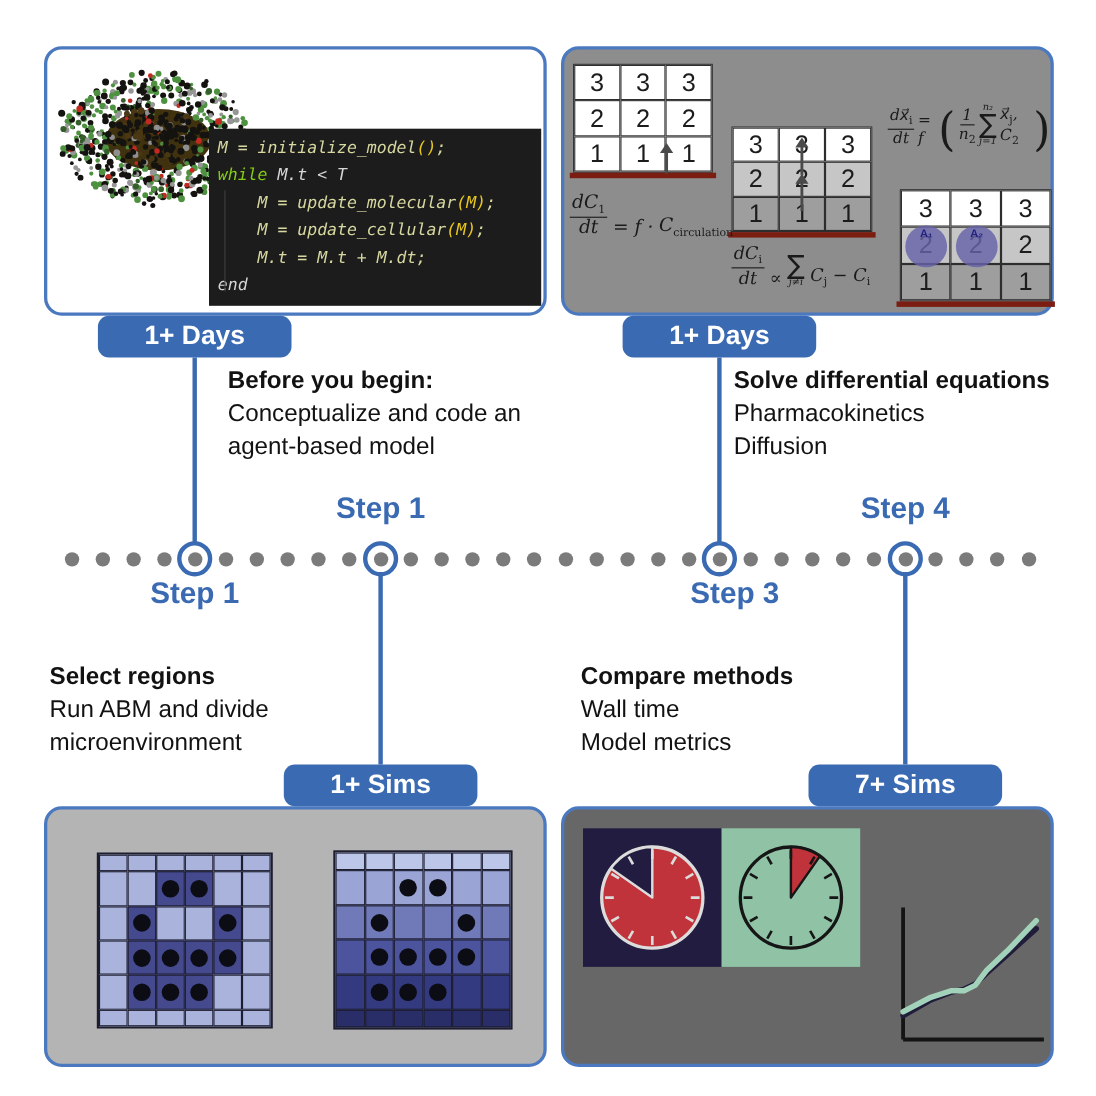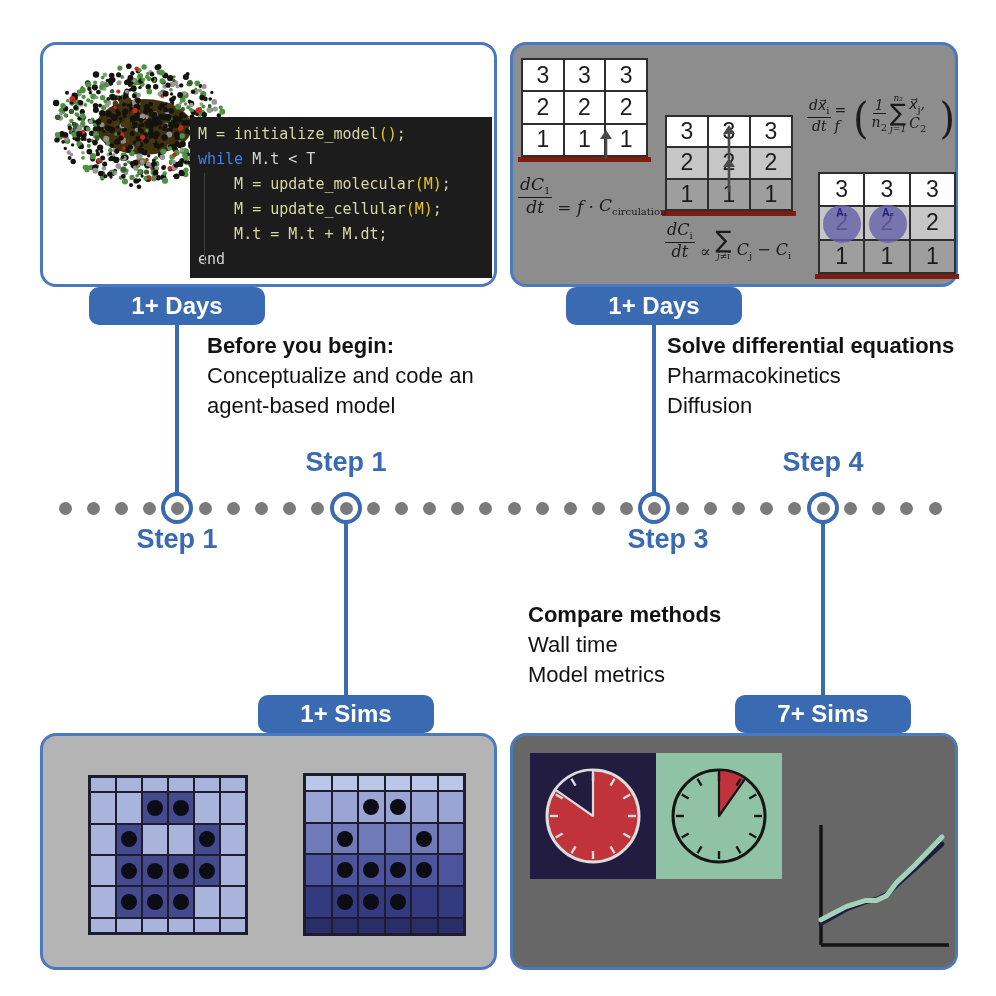--- a/index.html
+++ b/index.html
@@ -1,20 +1,20 @@
 <!DOCTYPE html>
 <html><head>
 <meta charset="utf-8">
 <style>
   html,body{margin:0;padding:0;background:#fff;}
   #page{position:relative;width:996px;height:996px;background:#ffffff;overflow:hidden;
         font-family:"Liberation Sans",sans-serif;}
   
   .panel{position:absolute;border:3px solid #4b79c0;border-radius:16px;box-sizing:border-box;z-index:1;}
-  #panel-abm{left:40px;top:42px;width:457px;height:245px;background:#ffffff;}
+  #panel-abm{left:40px;top:42px;width:457px;height:245px;background:#ffffff;font-style:italic;}
   #panel-ode{left:510px;top:42px;width:448px;height:245px;background:#8d8d8d;}
   #panel-regions{left:40px;top:733px;width:457px;height:237px;background:#b4b4b4;}
   #panel-compare{left:510px;top:733px;width:448px;height:237px;background:#676767;}
   
   .badge{position:absolute;width:176px;height:38px;background:#3a6ab2;color:#fff;
          font-weight:bold;font-size:24px;text-align:center;line-height:38px;
          border-radius:10px;z-index:6;}
   #badge-abm{left:89px;top:287px;}
   #badge-ode{left:566px;top:287px;}
   #badge-sims1{left:258px;top:695px;}
@@ -42,21 +42,21 @@
   #text-before{left:207px;top:331px;}
   #text-solve{left:667px;top:331px;}
   #text-select{left:45px;top:600px;}
   #text-compare{left:528px;top:600px;}
   
   #scatter{position:absolute;left:2px;top:10px;}
   #codeblock{position:absolute;left:147px;top:72px;width:302px;height:161px;background:#1c1c1c;
              box-sizing:border-box;padding:5px 0 0 8px;
              font-family:"DejaVu Sans Mono",monospace;font-size:15px;line-height:25px;white-space:pre;}
   #codeblock .guide{position:absolute;left:14px;top:56px;width:1px;height:92px;background:#3e3e3e;}
-  .c-k{color:#d7d7a0}.c-y{color:#e7c71f}.c-p{color:#3b82f6}.c-w{color:#d6d6d6}
+  .c-k{color:#d7d7a0}.c-y{color:#e7c71f}.c-p{color:#84cc16}.c-w{color:#d6d6d6}
   
   .odegrid{position:absolute;display:grid;border:1.5px solid #2e2e2e;box-sizing:border-box;}
   .odegrid .cell{border:1px solid #2e2e2e;display:flex;align-items:center;justify-content:center;
                  font-size:23px;color:#1c1c1c;}
   .underline{position:absolute;height:5px;background:#7c1d12;}
   #odeG1{left:8px;top:13px;width:127px;height:99px;}
   #odeG2{left:152px;top:70px;width:128px;height:96px;}
   #odeG3{left:305px;top:127px;width:138px;height:102px;}
   .acircle{position:absolute;width:38px;height:38px;border-radius:50%;background:rgba(101,97,168,0.82);
            z-index:3;text-align:center;}
@@ -965,20 +965,25 @@
   <div class="tblock" id="text-before">
     <div class="t">Before you begin:</div>
     <div>Conceptualize and code an</div>
     <div>agent-based model</div>
   </div>
   <div class="tblock" id="text-solve">
     <div class="t">Solve differential equations</div>
     <div>Pharmacokinetics</div>
     <div>Diffusion</div>
   </div>
+  <div class="tblock" id="text-select">
+    <div class="t">Select regions</div>
+    <div>Run ABM and divide</div>
+    <div>microenvironment</div>
+  </div>
   <div class="tblock" id="text-compare">
     <div class="t">Compare methods</div>
     <div>Wall time</div>
     <div>Model metrics</div>
   </div>
 
   <div class="panel" id="panel-regions">
     <div class="reggrid" id="regL" style="grid-template-columns: repeat(6, 1fr);">
         <div class="cell" style="background: rgb(169, 179, 220);"></div>
         <div class="cell" style="background: rgb(169, 179, 220);"></div>

